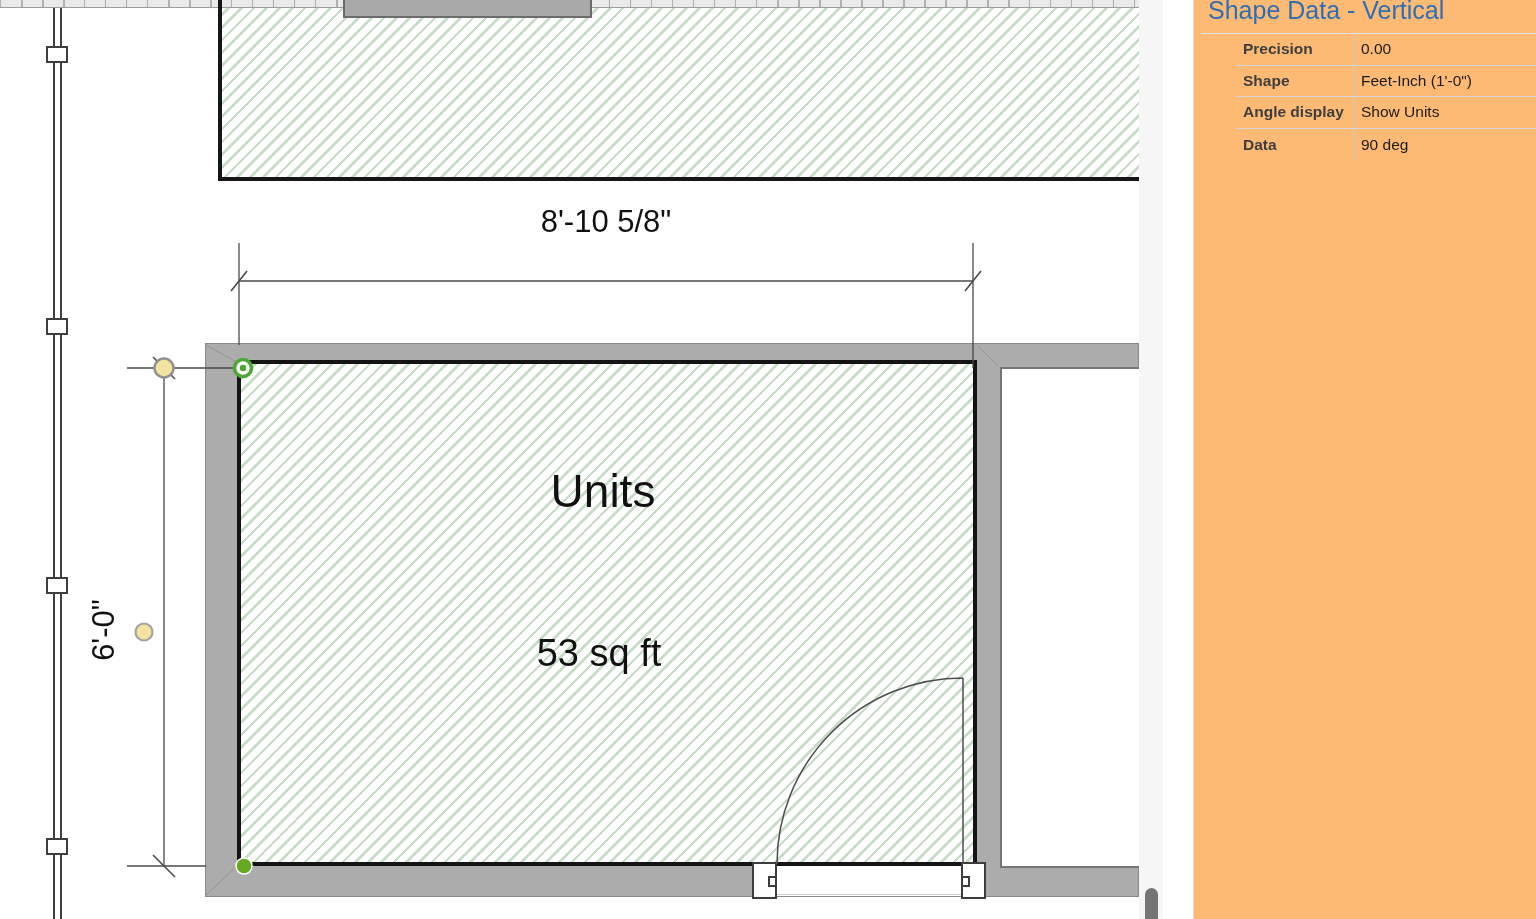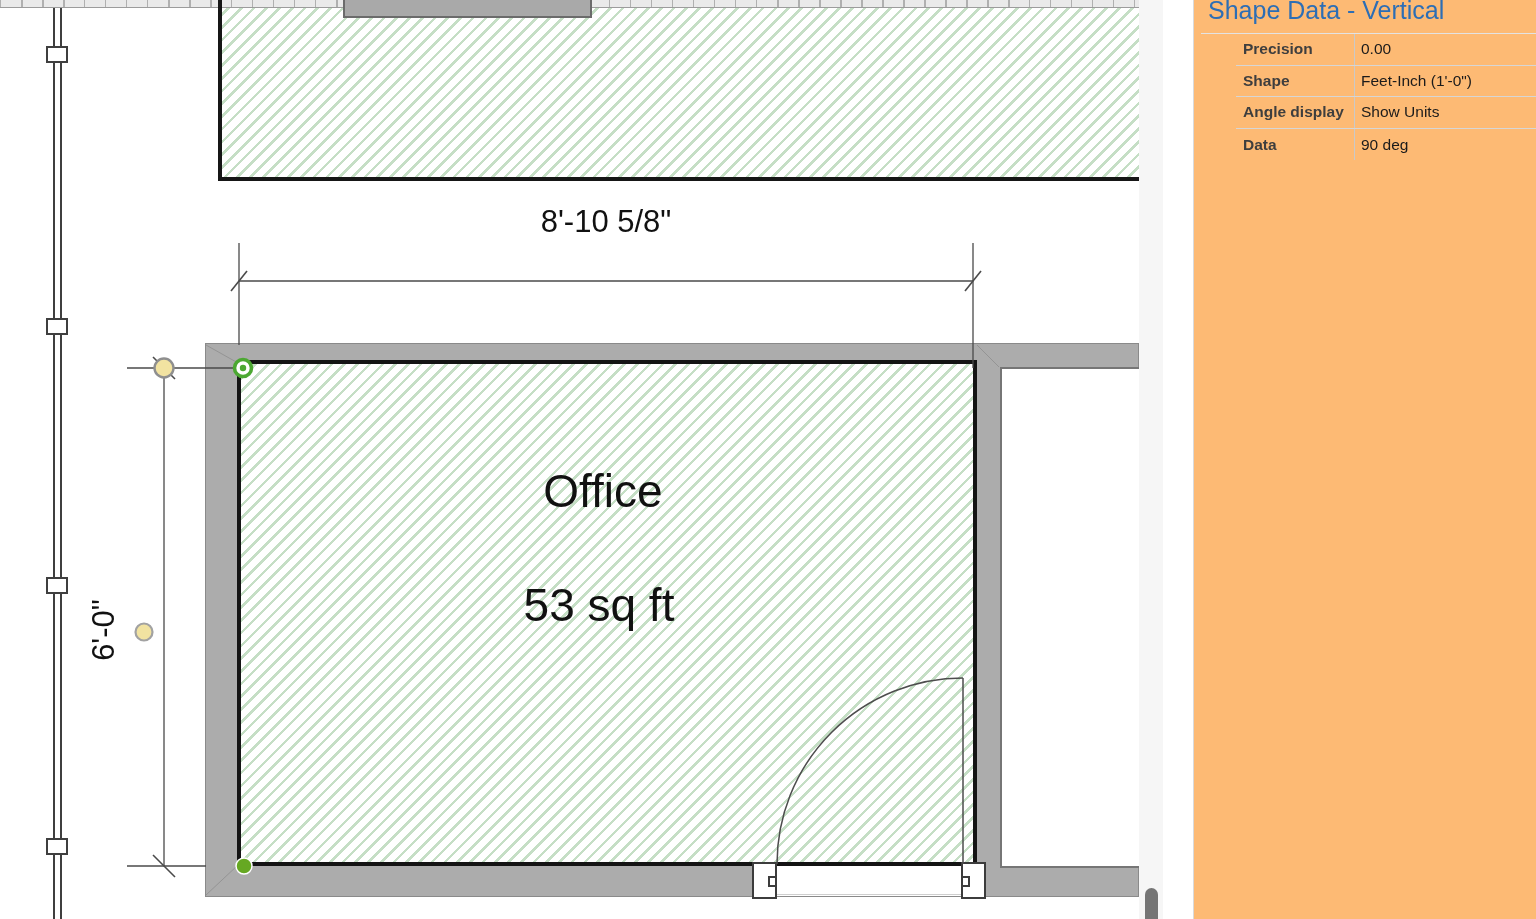--- a/index.html
+++ b/index.html
@@ -50,21 +50,21 @@
     border:2px solid #3c3c3c; z-index:5; }
   .jamb-notch { position:absolute; top:12px; width:9px; height:11px; background:#ffffff;
     border:2px solid #3c3c3c; }
 
   
   #anno { position:absolute; left:0; top:0; width:1139px; height:919px; z-index:6; }
 
   
   .canvas-text { position:absolute; color:#111; z-index:7; white-space:nowrap; }
   #room-name  { left:603px; top:464px; font-size:46px; transform:translateX(-50%); }
-  #room-area  { left:599px; top:578px; font-size:46px; transform:translateX(-50%); }
+  #room-area  { left:599px; top:632px; font-size:38px; transform:translateX(-50%); }
   #dim-h-text { left:606px; top:204px; font-size:31px; transform:translateX(-50%); }
   #dim-v-text { left:104px; top:630px; font-size:31px; transform:translate(-50%,-50%) rotate(-90deg); }
 
   
   #v-scrollbar { position:absolute; left:1139px; top:0; width:24px; height:919px; background:#f6f6f6; z-index:8; }
   #v-scroll-thumb { position:absolute; left:6px; top:888px; width:13px; height:40px;
     background:#757575; border-radius:7px 7px 0 0; }
 
   
   #side-panel { position:absolute; left:1193px; top:0; width:373px; height:919px;
@@ -140,21 +140,21 @@
         <line x1="153" y1="855" x2="175" y2="877" stroke-width="1.6"></line>
       </g>
 
       <circle cx="164" cy="368" r="9.5" fill="#f2e3a1" stroke="#8f8f8f" stroke-width="2.4"></circle>
       <circle cx="144" cy="632" r="8.5" fill="#f2e3a1" stroke="#a2a2a2" stroke-width="2.2"></circle>
       <circle cx="243" cy="368" r="8.5" fill="#ffffff" stroke="#4ca832" stroke-width="3.6"></circle>
       <circle cx="243" cy="368" r="3.2" fill="#4ca832"></circle>
       <circle cx="244" cy="866" r="8" fill="#66a822" stroke="#ffffff" stroke-width="1.5"></circle>
     </svg>
 
-    <div class="canvas-text" id="room-name">Office</div>
+    <div class="canvas-text" id="room-name">Units</div>
     <div class="canvas-text" id="room-area">53 sq ft</div>
     <div class="canvas-text" id="dim-h-text">8'-10 5/8"</div>
     <div class="canvas-text" id="dim-v-text">6'-0"</div>
   </div>
 
   <div id="v-scrollbar">
     <div id="v-scroll-thumb"></div>
   </div>
 
   <div id="side-panel">

